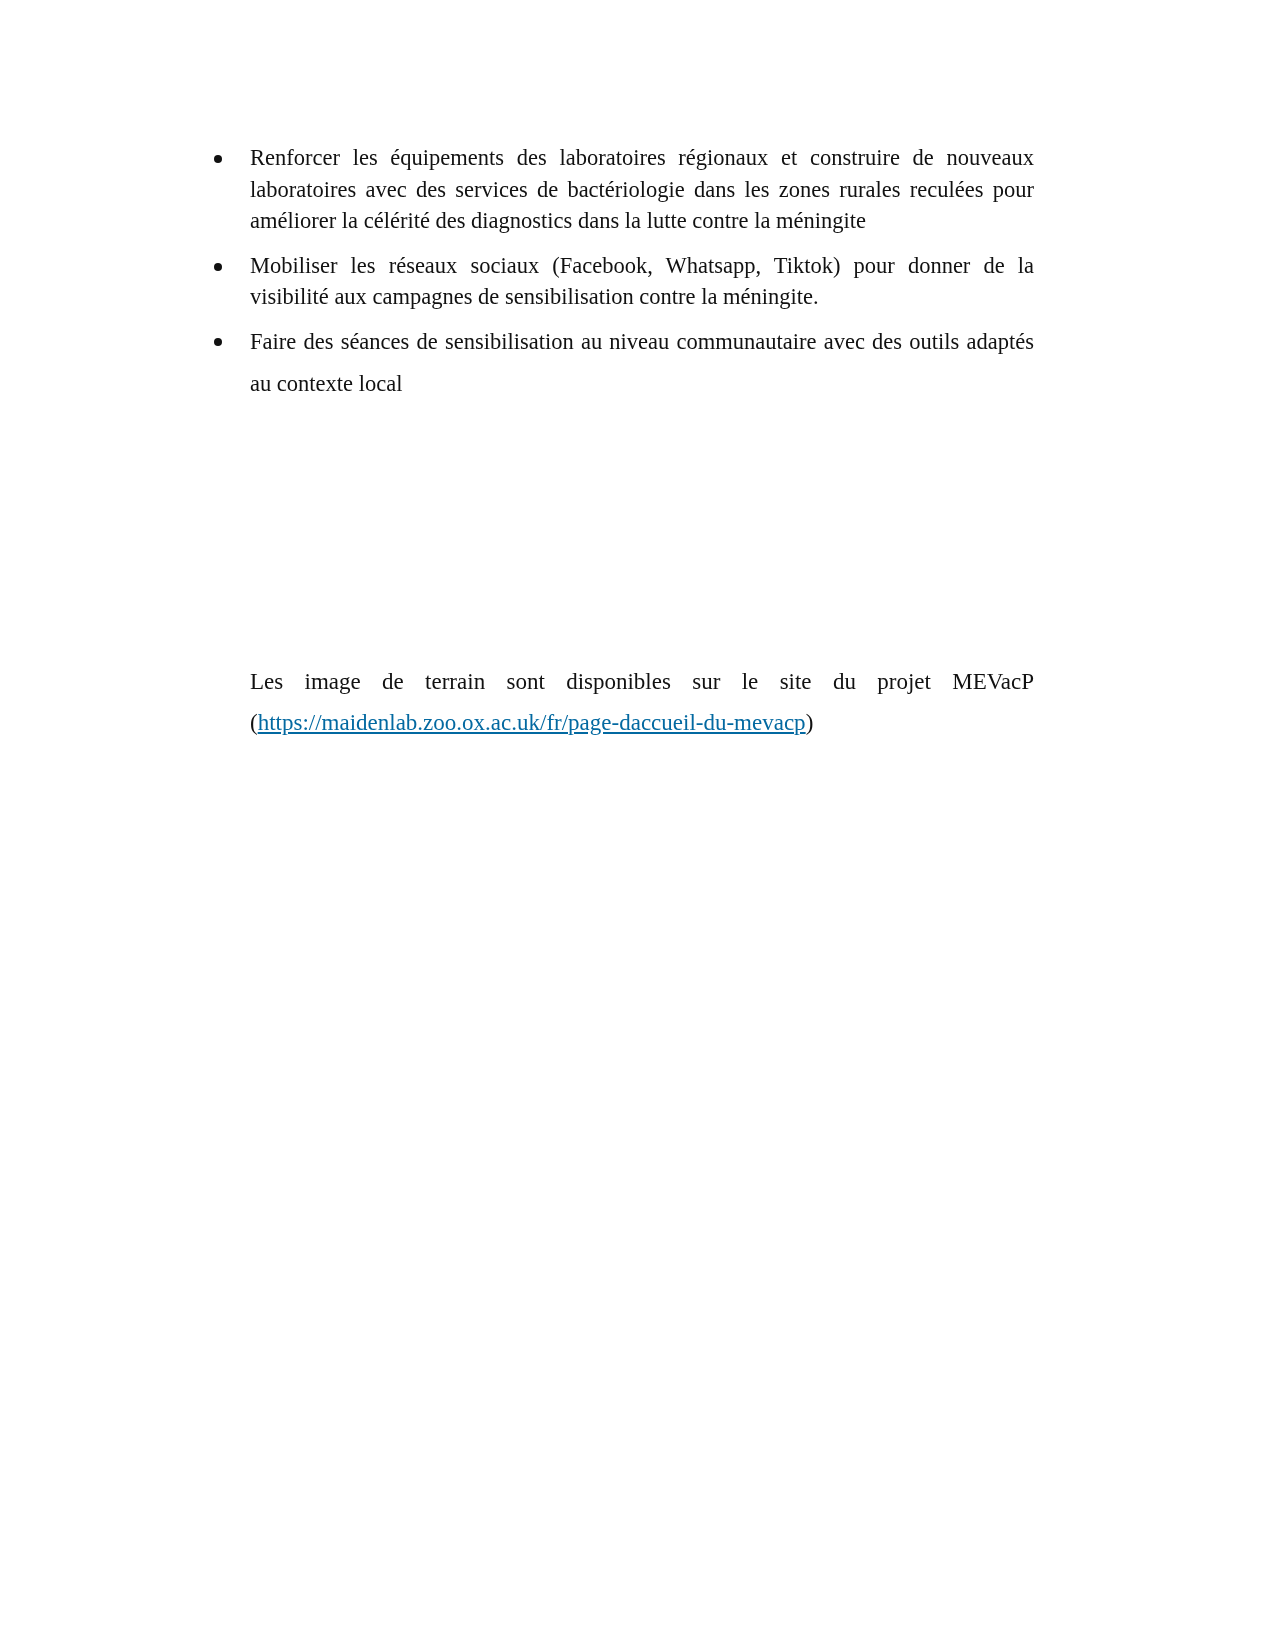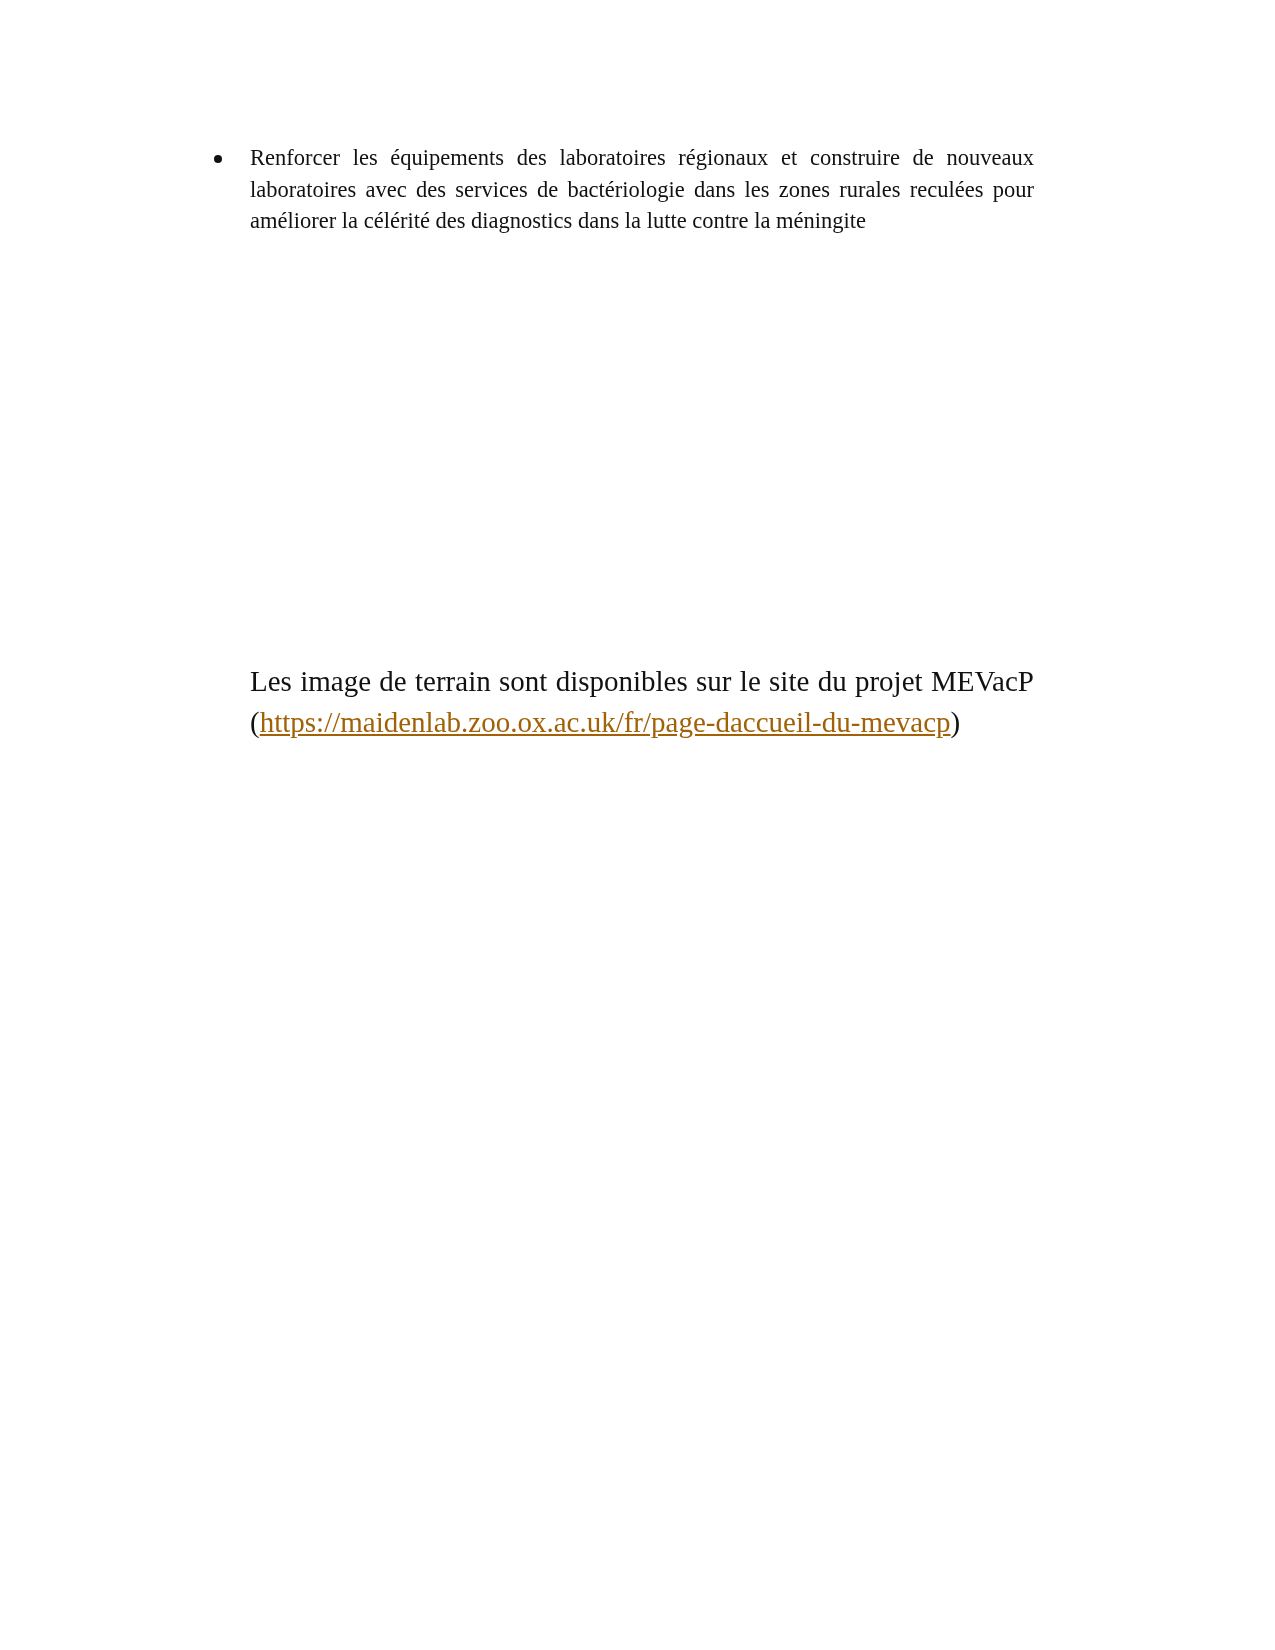--- a/index.html
+++ b/index.html
@@ -21,34 +21,42 @@
   }
   .item.wide-gap { line-height: 42px; margin-top: -5px; }
   .bullet {
     position: absolute; left: 0; top: 13px;
     width: 8px; height: 8px; border-radius: 50%; background: #111;
   }
   .item.wide-gap .bullet { top: 17px; }
   .text { display: block; }
   .para {
     position: absolute; left: 250px; top: 661px; width: 784px;
-    font-size: 29px; line-height: 41px; text-align: justify;
+    font-size: 23px; line-height: 41px; text-align: justify;
     text-align-last: left;
   }
   .para .line1 { display: block; text-align: justify; text-align-last: justify; }
-  .link { color: #a16207; text-decoration: underline; }
+  .link { color: #0369a1; text-decoration: underline; }
 </style>
 </head>
 <body>
 
 <div class="page">
   <ul class="list">
     <li class="item">
       <span class="bullet"></span>
       <span class="text">Renforcer les équipements des laboratoires régionaux et construire de nouveaux laboratoires avec des services de bactériologie dans les zones rurales reculées pour améliorer la célérité des diagnostics dans la lutte contre la méningite</span>
     </li>
+    <li class="item">
+      <span class="bullet"></span>
+      <span class="text">Mobiliser les réseaux sociaux (Facebook, Whatsapp, Tiktok) pour donner de la visibilité aux campagnes de sensibilisation contre la méningite.</span>
+    </li>
+    <li class="item wide-gap">
+      <span class="bullet"></span>
+      <span class="text">Faire des séances de sensibilisation au niveau communautaire avec des outils adaptés au contexte local</span>
+    </li>
   </ul>
 
   <div class="para">
     <span class="line1">Les image de terrain sont disponibles sur le site du projet MEVacP</span>
     <span>(</span><a class="link">https://maidenlab.zoo.ox.ac.uk/fr/page-daccueil-du-mevacp</a><span>)</span>
   </div>
 </div>
 
 </body></html>

